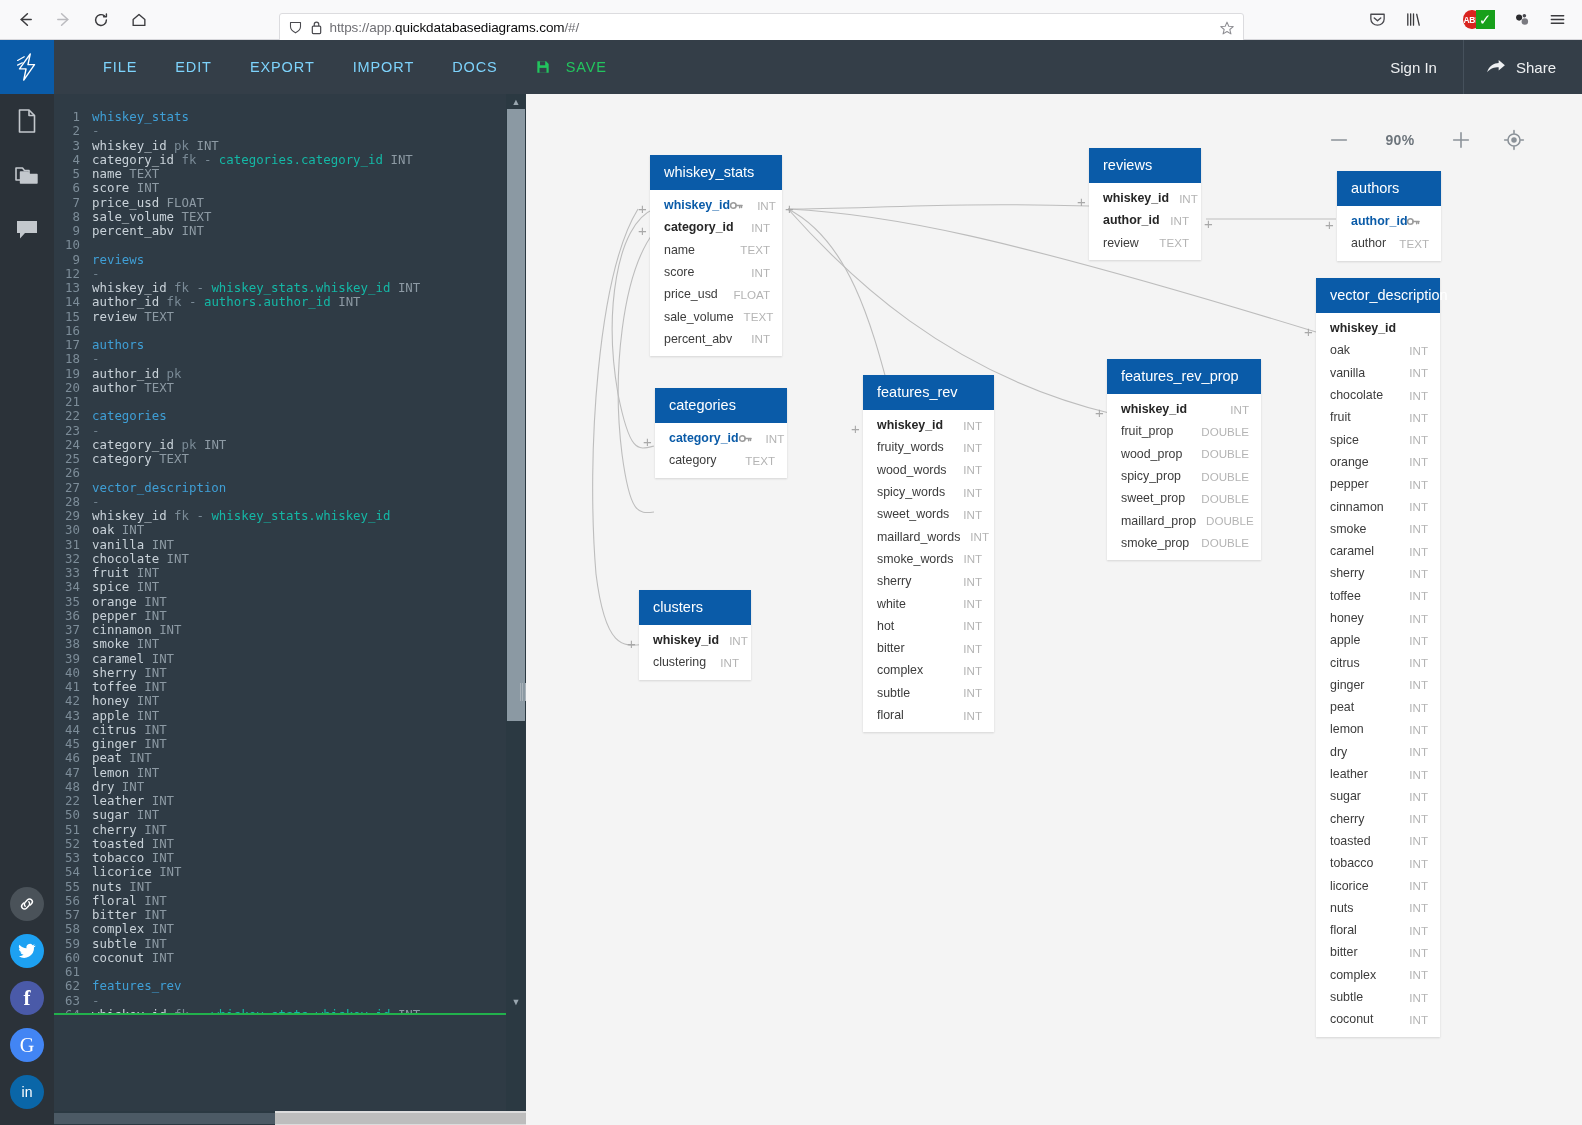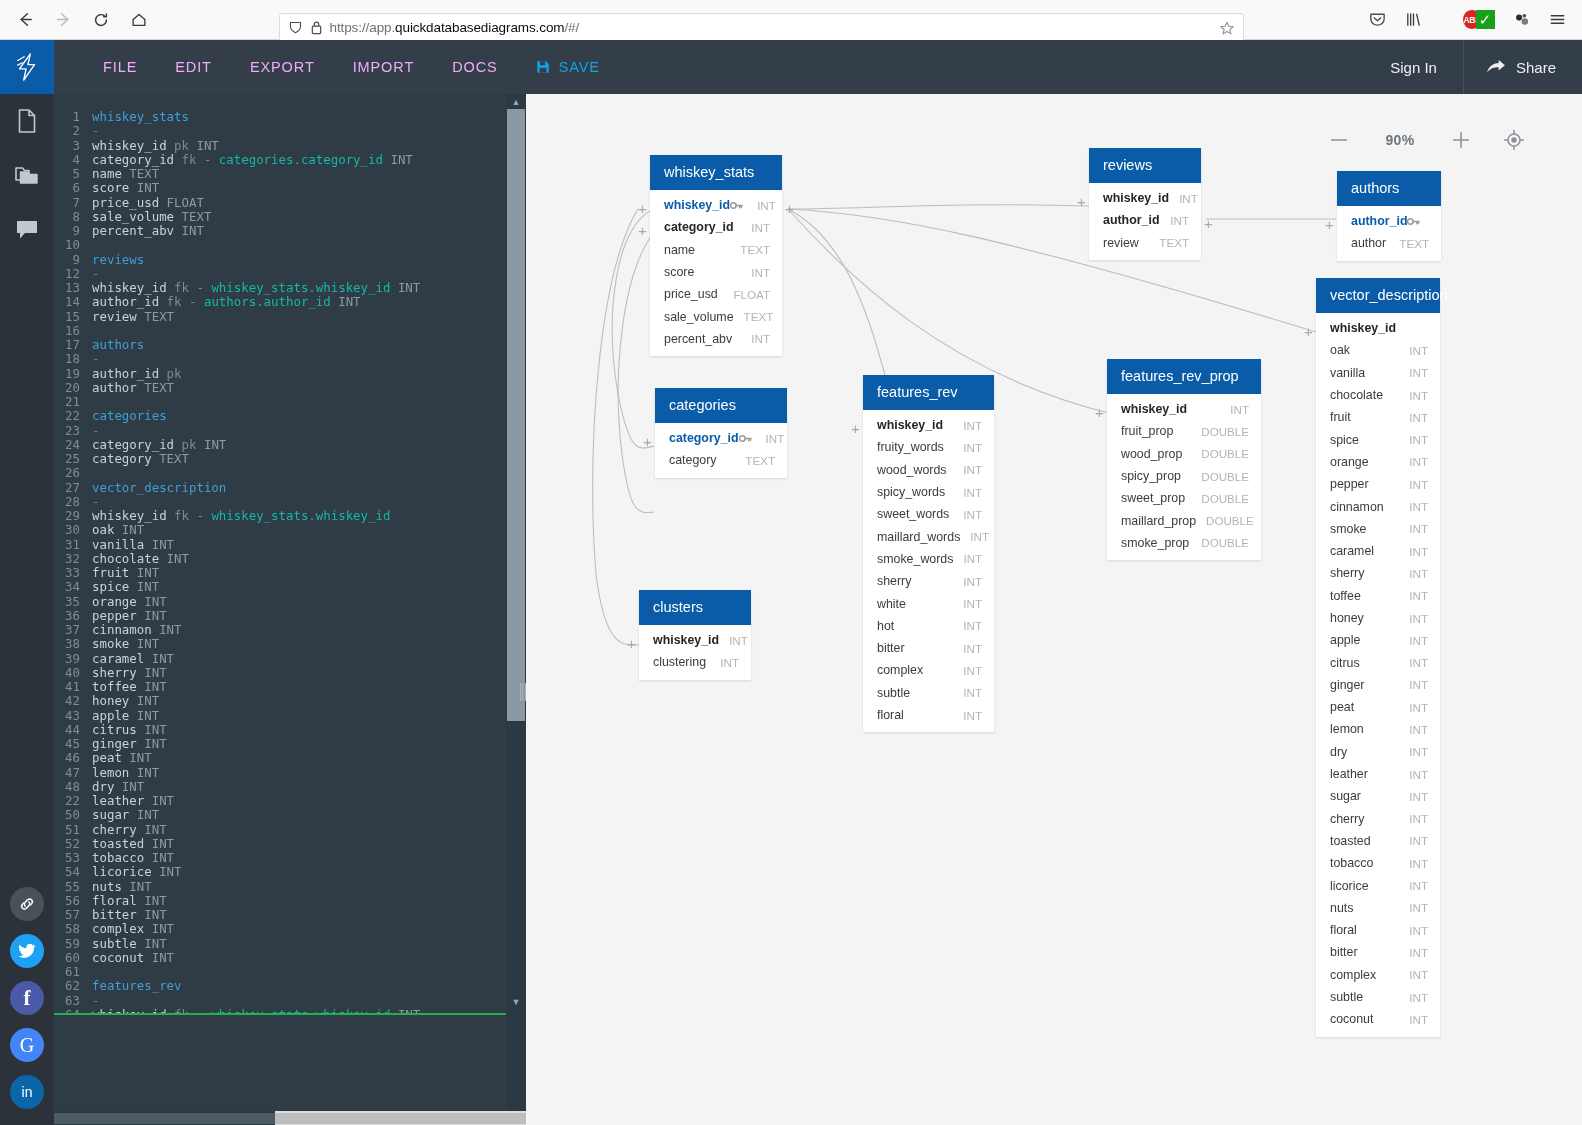--- a/index.html
+++ b/index.html
@@ -90,28 +90,28 @@
 
   
   .appbar {
     position: absolute; top: 40px; left: 54px;
     width: 1528px; height: 54px;
     background: #343e48;
     display: flex; align-items: center;
   }
   .menu-items { display: flex; align-items: center; padding-left: 30px; gap: 0; }
   .menu-item {
-    color: #f0abfc;
+    color: #7dd3fc;
     font-size: 14.5px;
     letter-spacing: 0.9px;
     padding: 0 19px;
     height: 54px;
     display: flex; align-items: center;
   }
-  .menu-item.save { color: #0ea5e9; gap: 9px; }
+  .menu-item.save { color: #22c55e; gap: 16px; }
   .appbar-right { margin-left: auto; display: flex; align-items: center; height: 54px; }
   .signin {
     color: #eef0f2; font-size: 15px;
     padding: 0 26px; height: 54px;
     display: flex; align-items: center;
   }
   .share {
     color: #eef0f2; font-size: 15px;
     padding: 0 26px 0 22px; height: 54px;
     display: flex; align-items: center; gap: 10px;

